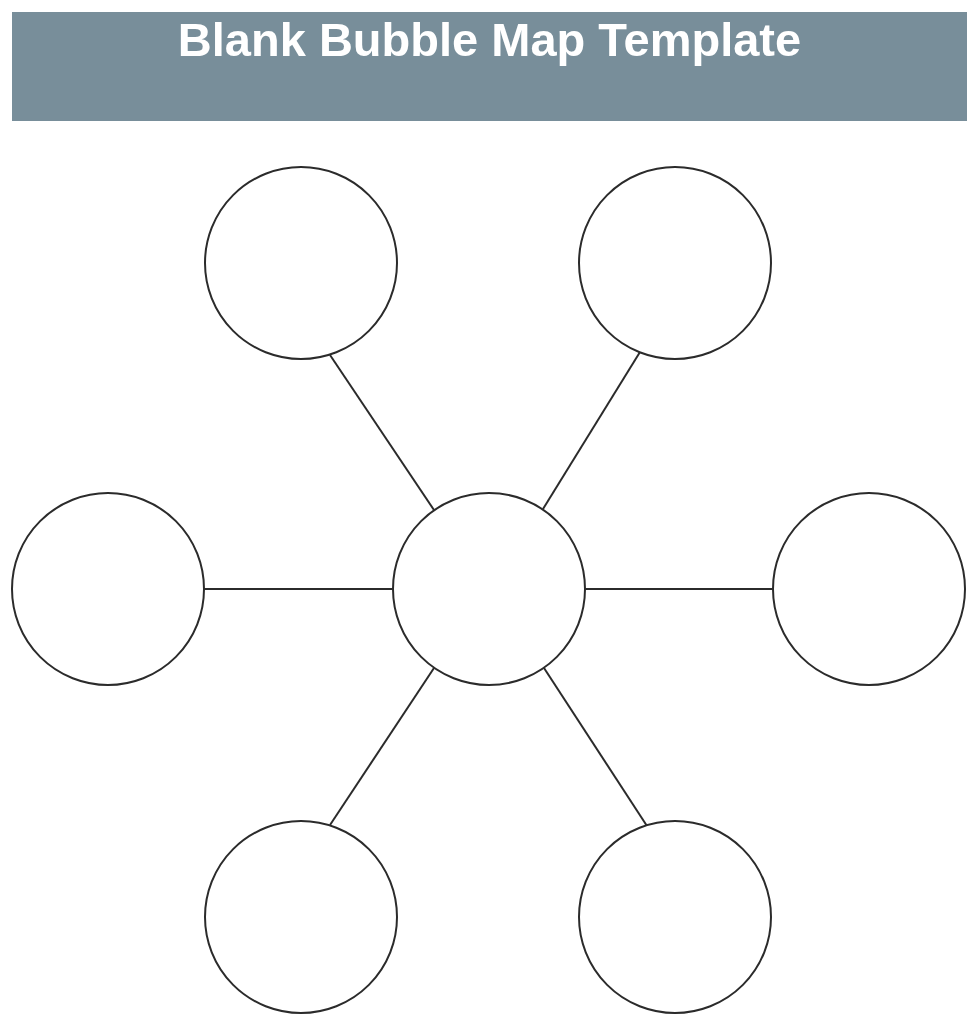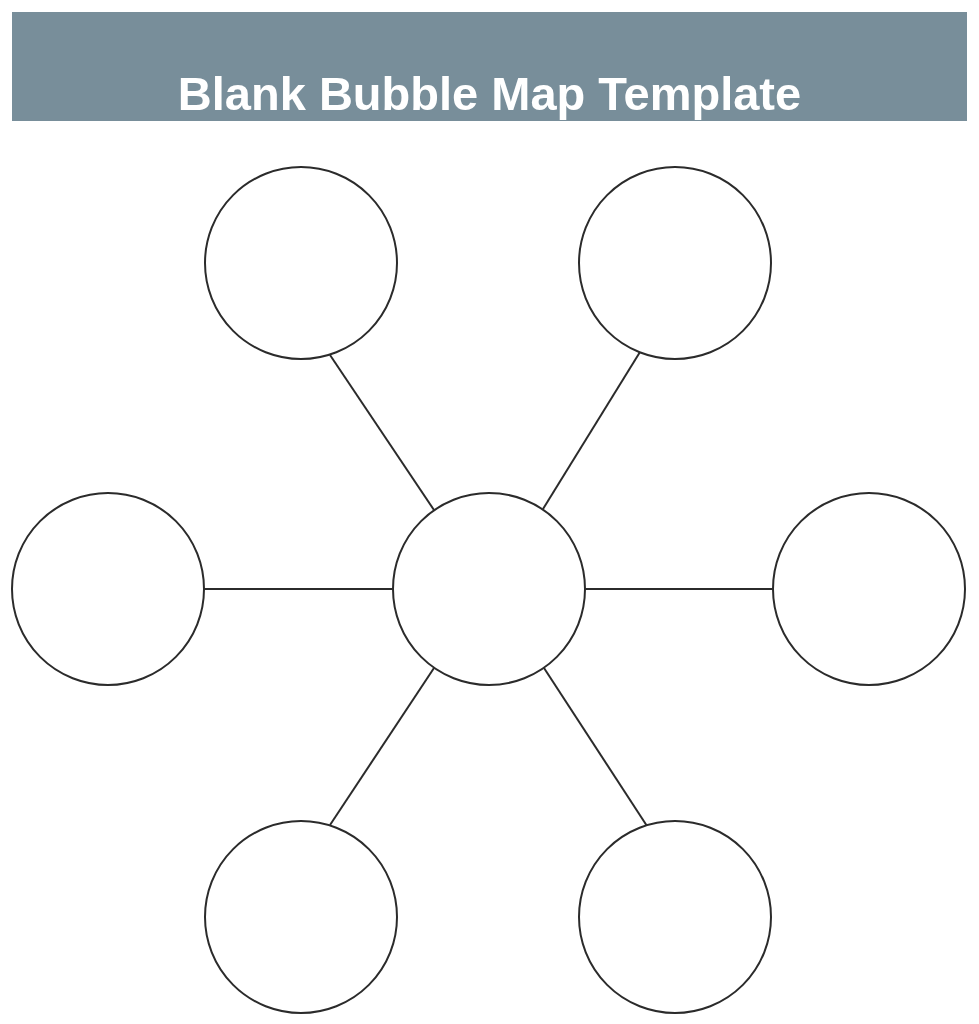--- a/index.html
+++ b/index.html
@@ -1,19 +1,19 @@
 <!DOCTYPE html>
 <html><head>
   <meta charset="utf-8">
   <style>
     html, body { margin: 0; padding: 0; background: #ffffff; }
     body { width: 979px; height: 1024px; position: relative; overflow: hidden; font-family: "Liberation Sans", "DejaVu Sans", sans-serif; }
     .header {
       position: absolute; left: 12px; top: 12px; width: 955px; height: 109px;
-      background: #788e9a; display: flex; align-items: flex-end; justify-content: center;
+      background: #788e9a; display: flex; align-items: flex-start; justify-content: center;
     }
     .title {
       color: #ffffff; font-weight: bold; font-size: 47px; letter-spacing: 0px;
       font-family: "Liberation Sans", "DejaVu Sans", sans-serif;
     }
     svg.map { position: absolute; left: 0; top: 0; }
     .bubble { fill: #ffffff; stroke: #2b2b2b; stroke-width: 2; cursor: text; }
     .connector { stroke: #2b2b2b; stroke-width: 2; }
   </style>
 </head>

